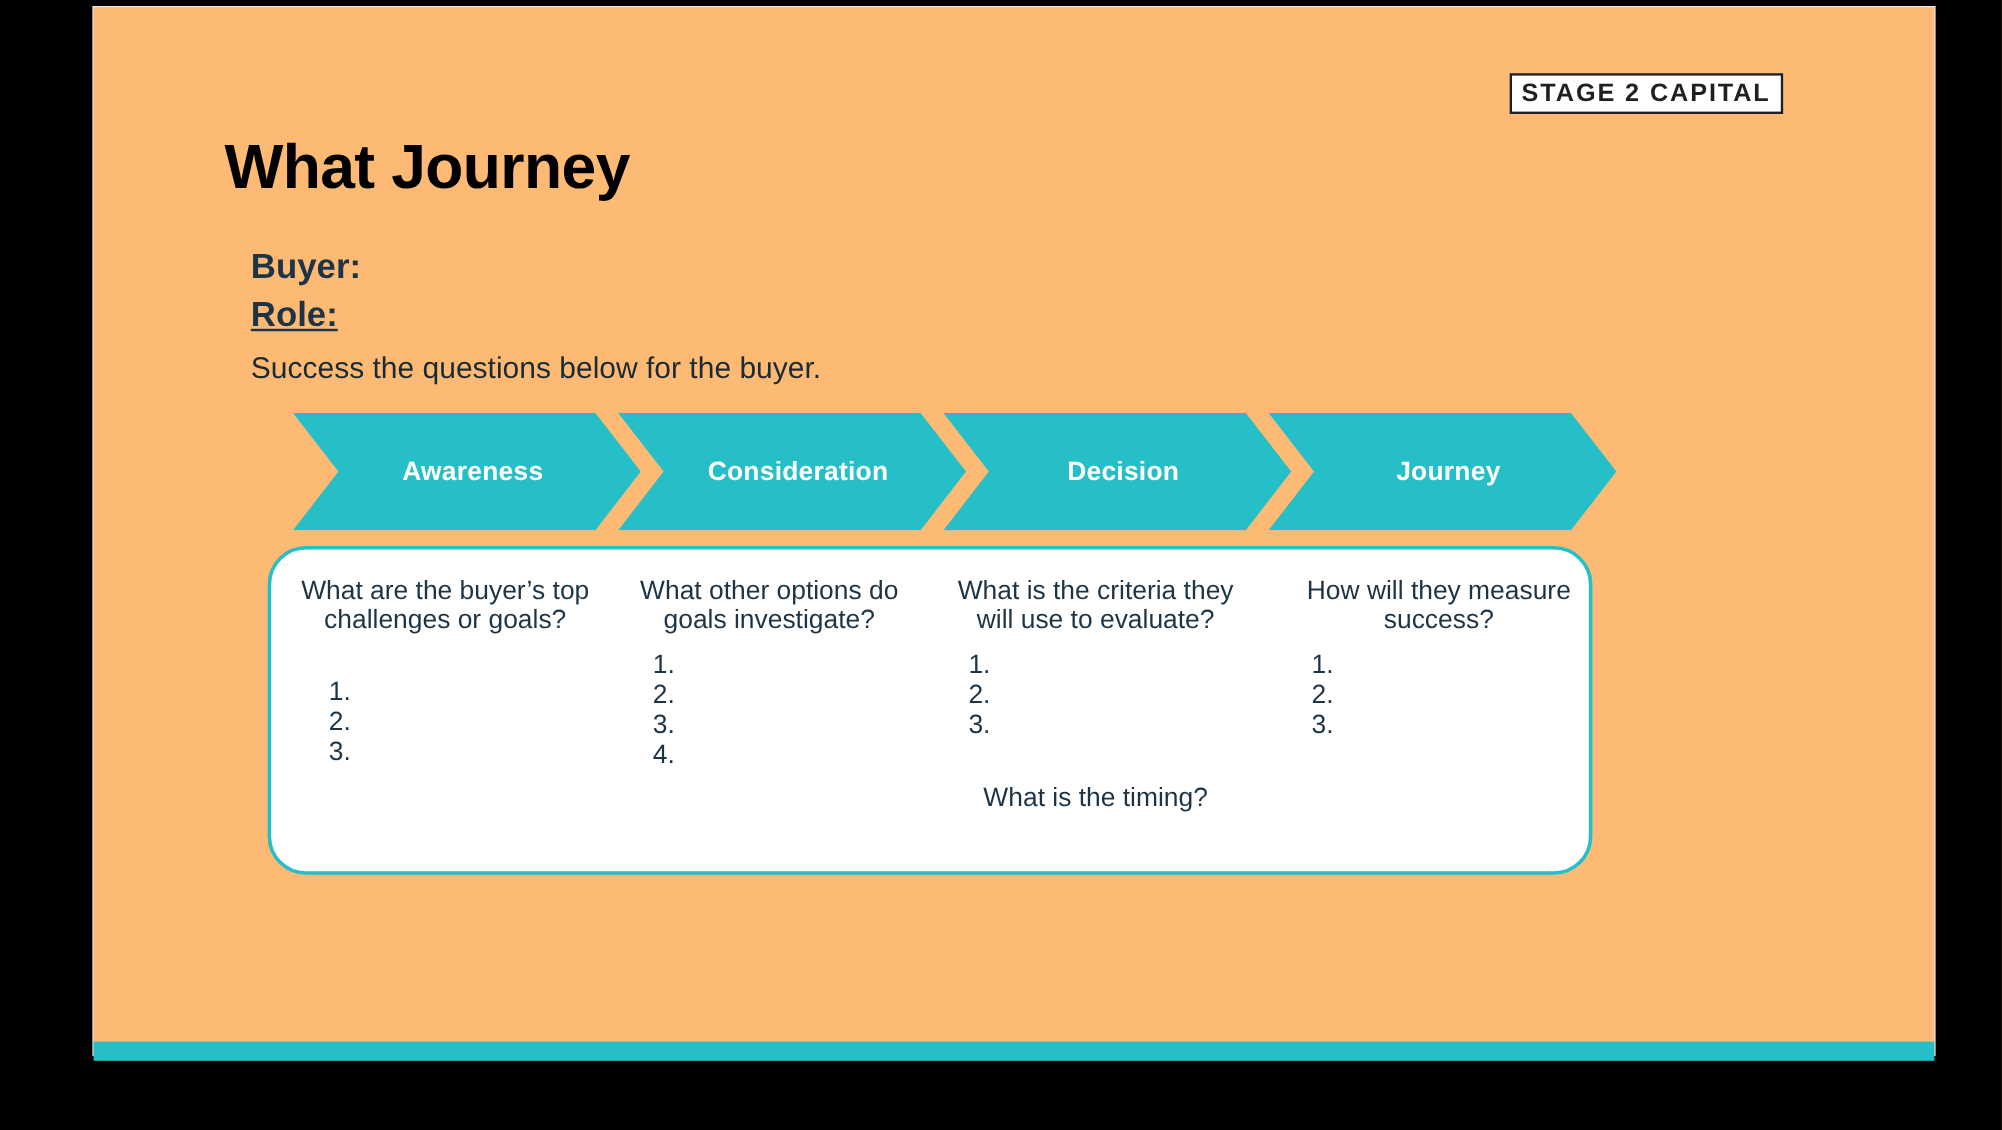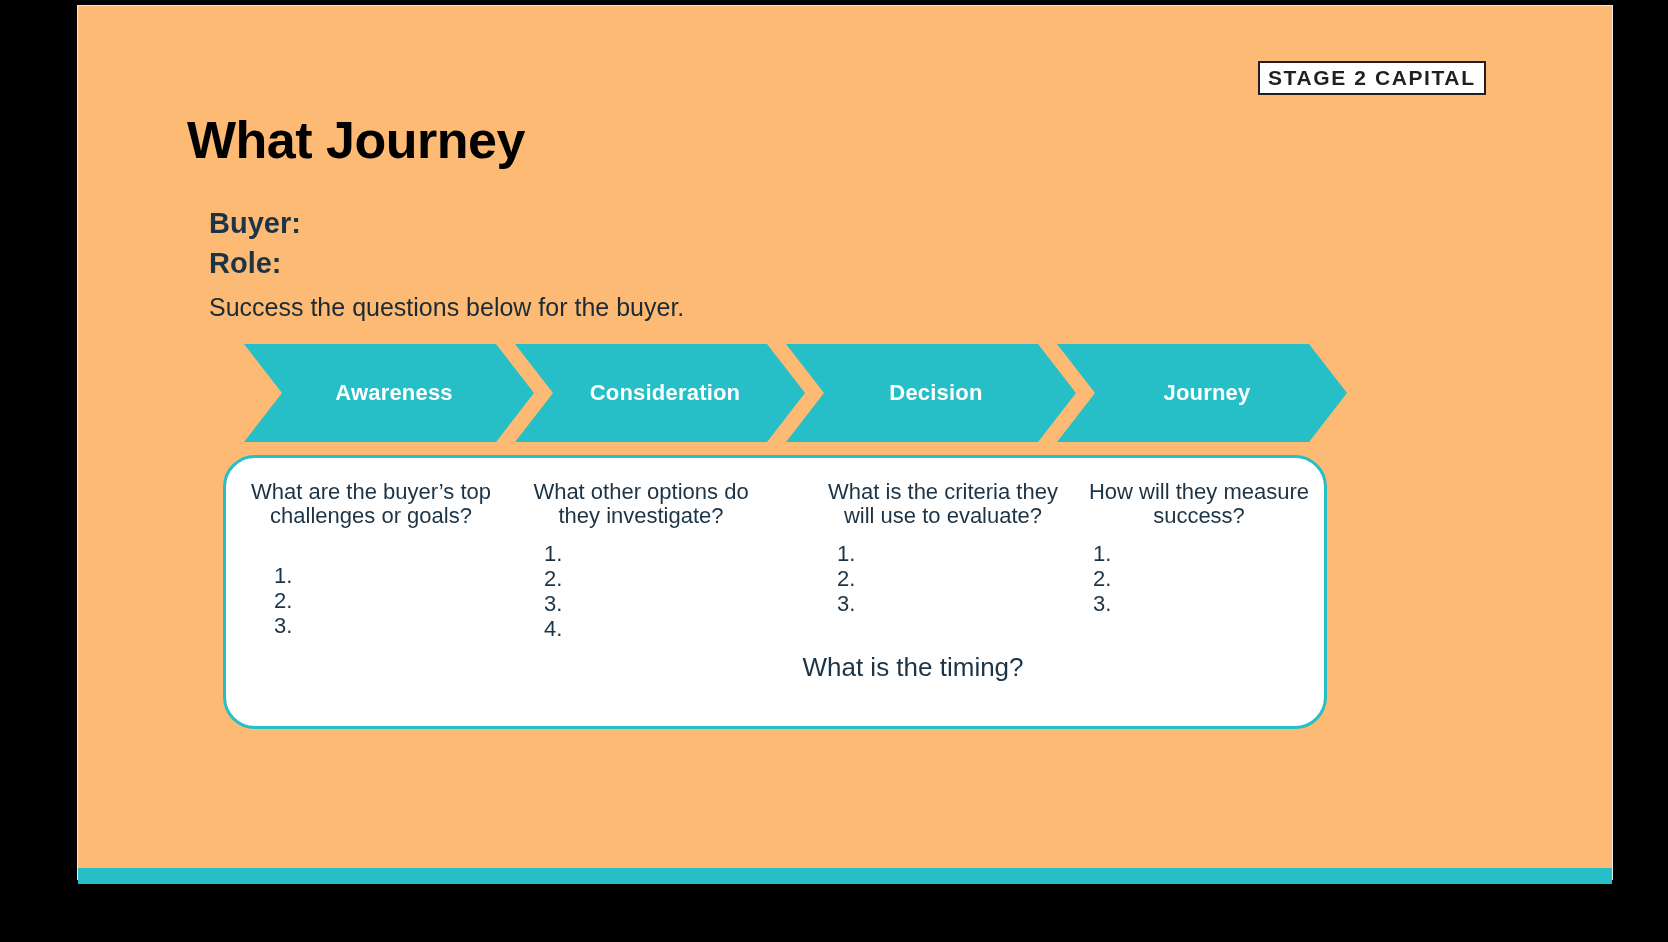--- a/index.html
+++ b/index.html
@@ -76,21 +76,21 @@
   .field-label {
     position: absolute;
     left: 131px;
     font-size: 29px;
     font-weight: bold;
     color: #1c3446;
     line-height: 1.18;
     white-space: nowrap;
   }
   .field-buyer { top: 200px; }
-  .field-role  { top: 240px; }
+  .field-role  { top: 240px; text-decoration: underline; }
 
   .instruction {
     position: absolute;
     left: 131px;
     top: 286px;
     font-size: 25px;
     font-weight: normal;
     color: #1c2b33;
     line-height: 1.2;
     white-space: nowrap;
@@ -155,21 +155,21 @@
     background: #ffffff;
   }
 
   .qcol {
     position: absolute;
     top: 22px;
     width: 250px;
   }
   .qcol-0 { left: 20px; }
   .qcol-1 { left: 290px; }
-  .qcol-2 { left: 592px; }
+  .qcol-2 { left: 562px; }
   .qcol-3 { left: 848px; }
 
   .qtext {
     font-size: 22px;
     color: #1c3446;
     text-align: center;
     line-height: 1.1;
     font-weight: normal;
   }
   .qlist {
@@ -184,21 +184,21 @@
   .qcol-1 .qlist { margin-top: 14px; padding-left: 28px; }
   .qcol-2 .qlist { margin-top: 14px; padding-left: 19px; }
   .qcol-3 .qlist { margin-top: 14px; padding-left: 19px; }
 
   .timing-note {
     position: absolute;
     left: 562px;
     top: 195px;
     width: 250px;
     text-align: center;
-    font-size: 26px;
+    font-size: 22px;
     color: #1c3446;
     line-height: 1.1;
     white-space: nowrap;
   }
 </style>
 </head>
 <body>
 
 <div id="stage">
   <div class="slide">
@@ -233,21 +233,21 @@
       <div class="qcol qcol-0">
         <div class="qtext">What are the buyer’s top challenges or goals?</div>
         <ul class="qlist">
           <li>1.</li>
           <li>2.</li>
           <li>3.</li>
         </ul>
       </div>
 
       <div class="qcol qcol-1">
-        <div class="qtext">What other options do they investigate?</div>
+        <div class="qtext">What other options do goals investigate?</div>
         <ul class="qlist">
           <li>1.</li>
           <li>2.</li>
           <li>3.</li>
           <li>4.</li>
         </ul>
       </div>
 
       <div class="qcol qcol-2">
         <div class="qtext">What is the criteria they will use to evaluate?</div>

